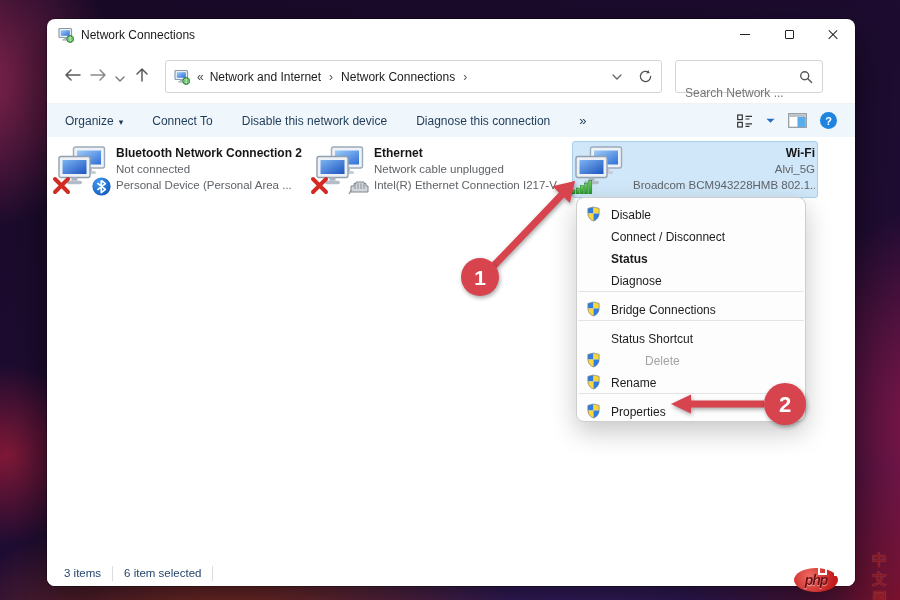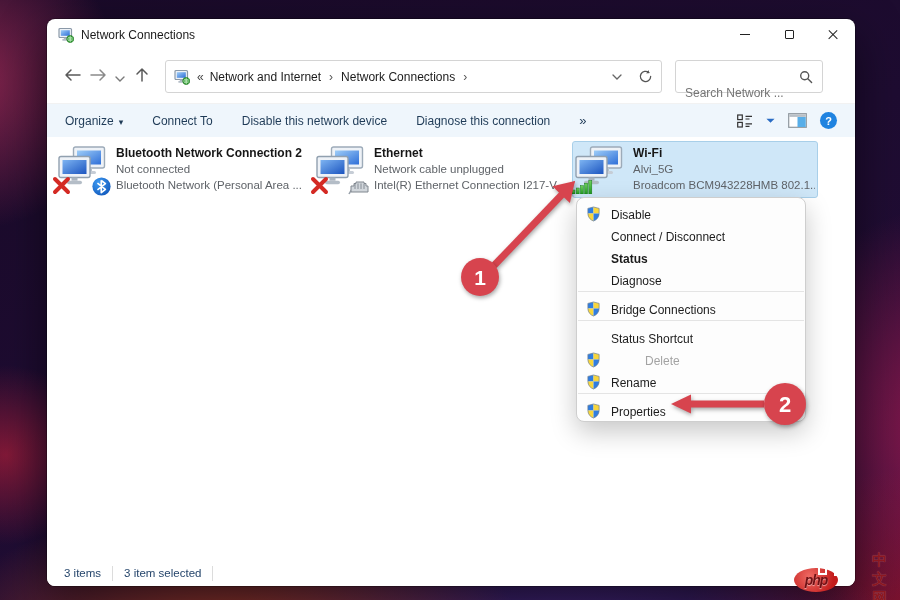--- a/index.html
+++ b/index.html
@@ -54,21 +54,21 @@
   .cmd-item { margin-right:29px; white-space:nowrap; }
   .cmd-caret { font-size:9px; margin-left:5px; color:#1f3b57; }
   .cmd-overflow { font-size:13px; margin-right:0; }
   .cmd-right { margin-left:auto; display:flex; align-items:center; gap:13px; }
   .help-circle { width:17px; height:17px; border-radius:50%; background:#1f83e0; color:#fff;
     font-size:11px; font-weight:bold; display:flex; align-items:center; justify-content:center; }
 
   
   .content { position:relative; height:423px; background:#fff; }
   .conn-item { position:absolute; top:4px; height:57px; display:flex; padding:2px; border:1px solid transparent; border-radius:3px; }
-  .conn-item.selected { background:#cfe7f8; border-color:#a8cfe9; }
+  .conn-item.selected { background:#cfe7f8; border-color:#a8cfe9;text-align:right; }
   .conn-icon { position:relative; width:48px; height:46px; flex:none; margin-top:2px; }
   .conn-text { margin-left:10px; overflow:hidden; white-space:nowrap; padding-top:1px; }
   .conn-title { font-size:12px; font-weight:bold; color:#161616; line-height:16px; }
   .conn-sub { font-size:11.5px; color:#5f6368; line-height:16px; }
   .badge { position:absolute; }
 
   
   .ctx-menu { position:absolute; left:529px; top:60px; width:230px; background:#fdfdfd;
     border:1px solid #cecece; border-radius:8px; padding:2px 0;
     box-shadow:0 10px 26px rgba(0,0,0,.22); z-index:20; }
@@ -256,21 +256,21 @@
           <path d="M3 3 L16 16 M16 3 L3 16" stroke="#d42a24" stroke-width="4" stroke-linecap="round"></path>
         </svg>
         <svg class="badge" style="right:-5px;bottom:-4px" width="19" height="19" viewBox="0 0 15 15">
           <circle cx="7.5" cy="7.5" r="7.2" fill="url(#btg)"></circle>
           <path d="M7.3 2.6 V12.4 L10.6 9.7 L4.3 4.9 M7.3 2.6 L10.6 5.3 L4.3 10.1" stroke="#fff" stroke-width="1.3" fill="none" stroke-linejoin="round"></path>
         </svg>
       </div>
       <div class="conn-text">
         <div class="conn-title">Bluetooth Network Connection 2</div>
         <div class="conn-sub">Not connected</div>
-        <div class="conn-sub">Bluetooth Network (Personal Area ...</div>
+        <div class="conn-sub">Personal Device (Personal Area ...</div>
       </div>
     </div>
 
     <div class="conn-item" style="left:266px; width:253px;">
       <div class="conn-icon">
         <svg class="base" width="48" height="46">
             <use href="#pcpair"></use>
           </svg>
         <svg class="badge" style="left:-6px;bottom:-3px" width="19" height="19" viewBox="0 0 19 19">
           <path d="M3 3 L16 16 M16 3 L3 16" stroke="#d42a24" stroke-width="4" stroke-linecap="round"></path>
@@ -367,21 +367,21 @@
             </svg>
           </span>
         <span>Properties</span>
       </div>
     </div>
   </div>
 
   <div class="statusbar">
     <span>3 items</span>
     <span class="sb-div"></span>
-    <span>3 item selected</span>
+    <span>6 item selected</span>
     <span class="sb-div"></span>
   </div>
 </div>
 
 <svg class="annot" viewBox="0 0 900 600">
   <g class="shape">
     <line x1="494" y1="265.5" x2="562" y2="194.5" stroke="#d7444e" stroke-width="7"></line>
     <polygon points="575,181 567.9,200.6 555.7,188.8" fill="#d7444e"></polygon>
     <polygon points="575,181 569.9,203.1 552.4,186.2" fill="#d7444e"></polygon>
   </g>

